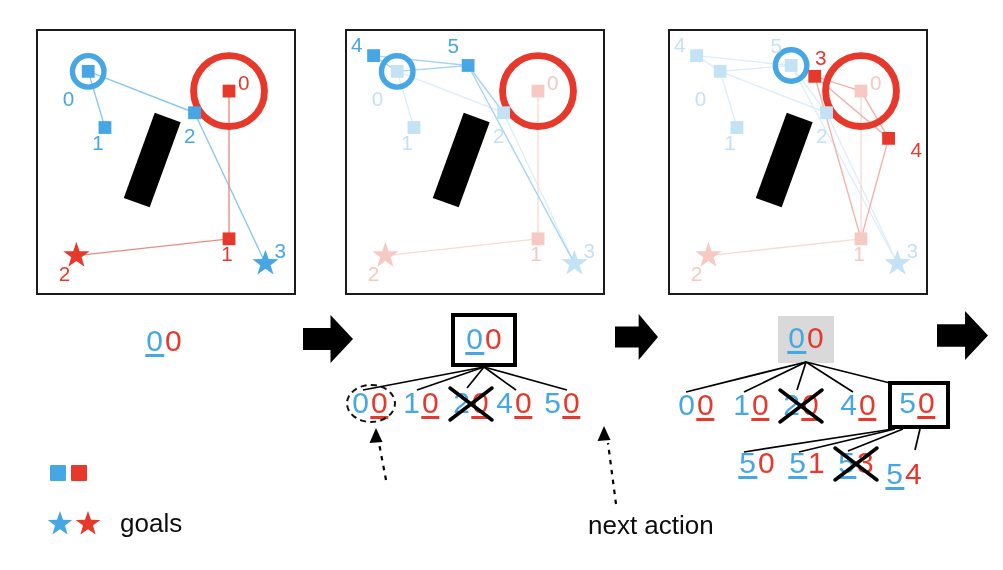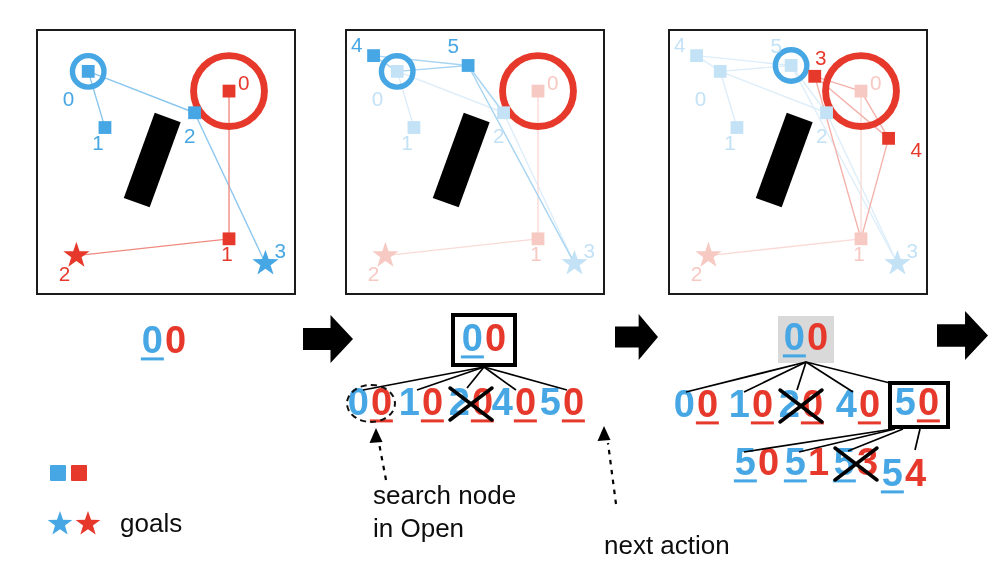--- a/index.html
+++ b/index.html
@@ -6,28 +6,28 @@
   #stage{
     position:relative;width:1003px;height:570px;background:#ffffff;overflow:hidden;
     font-family:"Liberation Sans", sans-serif;color:#111;
   }
   svg.panel{position:absolute;background:#fff;border:2px solid #1b1b1b;box-sizing:border-box;}
   #overlay{position:absolute;left:0;top:0;pointer-events:none;z-index:6;}
   .graybox{position:absolute;z-index:1;}
   .outlinebox{position:absolute;border:4.5px solid #000;box-sizing:border-box;z-index:5;background:transparent;}
   .tnode{
     position:absolute;transform:translate(-50%,-50%);z-index:3;
-    font-size:38px;font-weight:700;line-height:0.9;white-space:nowrap;
+    font-size:30px;font-weight:400;line-height:0.9;white-space:nowrap;
   }
   .tnode .d{display:inline-block;padding:0 1px;}
   .tnode .u{border-bottom:3.5px solid currentColor;}
   .dashed-ellipse{position:absolute;border:2.4px dashed #111;border-radius:50%;box-sizing:border-box;z-index:4;}
   .note{position:absolute;font-size:26px;line-height:1.26;color:#0d0d0d;white-space:pre-line;z-index:2;}
   #note-search{left:373px;top:479px;}
-  #note-next{left:604px;top:509px;margin-top:20px;}
+  #note-next{left:588px;top:509px;}
   .lrow{position:absolute;display:flex;align-items:center;z-index:2;}
   #legend-row-vertices{left:50px;top:465px;}
   #legend-row-goals{left:46px;top:509px;}
   .sw-square{display:inline-block;width:16px;height:16px;margin-right:5px;border-radius:1px;}
   .swatches{display:inline-flex;align-items:center;margin-right:18px;}
   .llabel{font-size:26px;color:#0d0d0d;line-height:1;}
 </style>
 </head>
 <body>
 
@@ -183,22 +183,20 @@
       <polygon points="303,327.96 330.5,327.96 330.5,315 353,339 330.5,363 330.5,350.04 303,350.04" fill="#000"></polygon>
       <polygon points="615,326.42 638.65,326.42 638.65,314 658,337 638.65,360 638.65,347.58 615,347.58" fill="#000"></polygon>
       <polygon points="937,324.23 965.05,324.23 965.05,311 988,335.5 965.05,360 965.05,346.77 937,346.77" fill="#000"></polygon>
       <line x1="386" y1="480" x2="379" y2="443" stroke="#000" stroke-width="2.2" stroke-dasharray="4.5 5.5"></line>
       <polygon points="376,428 369.5,443 382.5,442" fill="#000"></polygon>
       <line x1="616" y1="504" x2="608" y2="443" stroke="#000" stroke-width="2.2" stroke-dasharray="4.5 5.5"></line>
       <polygon points="604,426 597.5,441 610.5,440" fill="#000"></polygon>
     </svg>
   <div class="dashed-ellipse" id="dashedEllipse" style="left: 346px; top: 384px; width: 50px; height: 39px;"></div>
 
-  <div class="note" id="note-search">search node
-in Open</div>
   <div class="note" id="note-next">next action</div>
 
   <div id="legend">
     <div class="lrow" id="legend-row-vertices">
       <span class="swatches" id="sw0">
           <span class="sw-square" style="background: rgb(71, 167, 228);"></span>
           <span class="sw-square" style="background: rgb(230, 57, 44);"></span>
         </span>
     </div>
     <div class="lrow" id="legend-row-goals">

